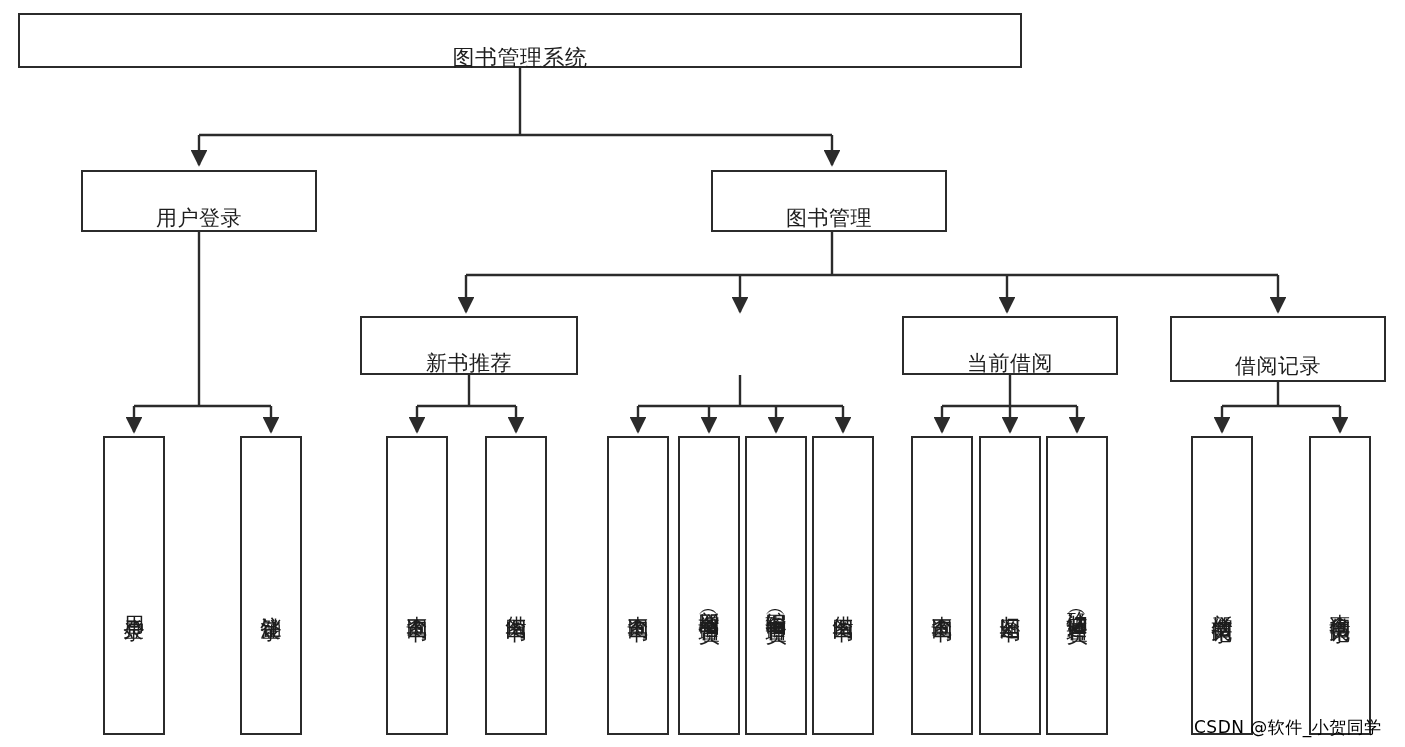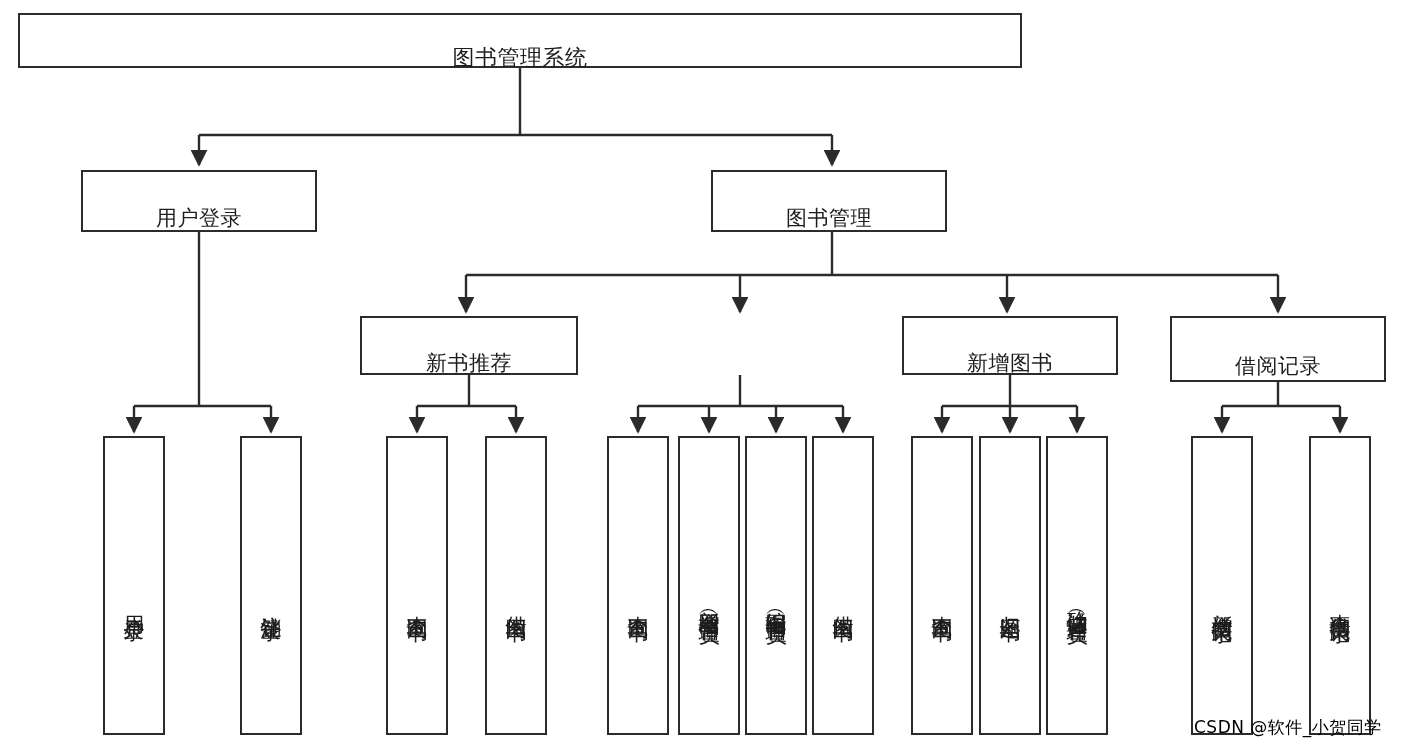--- a/index.html
+++ b/index.html
@@ -110,21 +110,21 @@
     <span class="lbl">用户登录</span>
   </div>
   <div class="node horiz" style="left:711px;top:170px;width:236px;height:62px;font-family:Liberation Serif, serif;">
     <span class="lbl">图书管理</span>
   </div>
 
   <div class="node horiz" style="left:360px;top:316px;width:218px;height:59px;">
     <span class="lbl">新书推荐</span>
   </div>
   <div class="node horiz" style="left:902px;top:316px;width:216px;height:59px;">
-    <span class="lbl">新增图书</span>
+    <span class="lbl">当前借阅</span>
   </div>
   <div class="node horiz" style="left:1170px;top:316px;width:216px;height:66px;">
     <span class="lbl">借阅记录</span>
   </div>
 
   <div class="node vert" style="left:103px;top:436px;width:62px;height:299px;">
     <span class="lbl">用户登录</span>
   </div>
   <div class="node vert" style="left:240px;top:436px;width:62px;height:299px;">
     <span class="lbl">注销登录</span>

